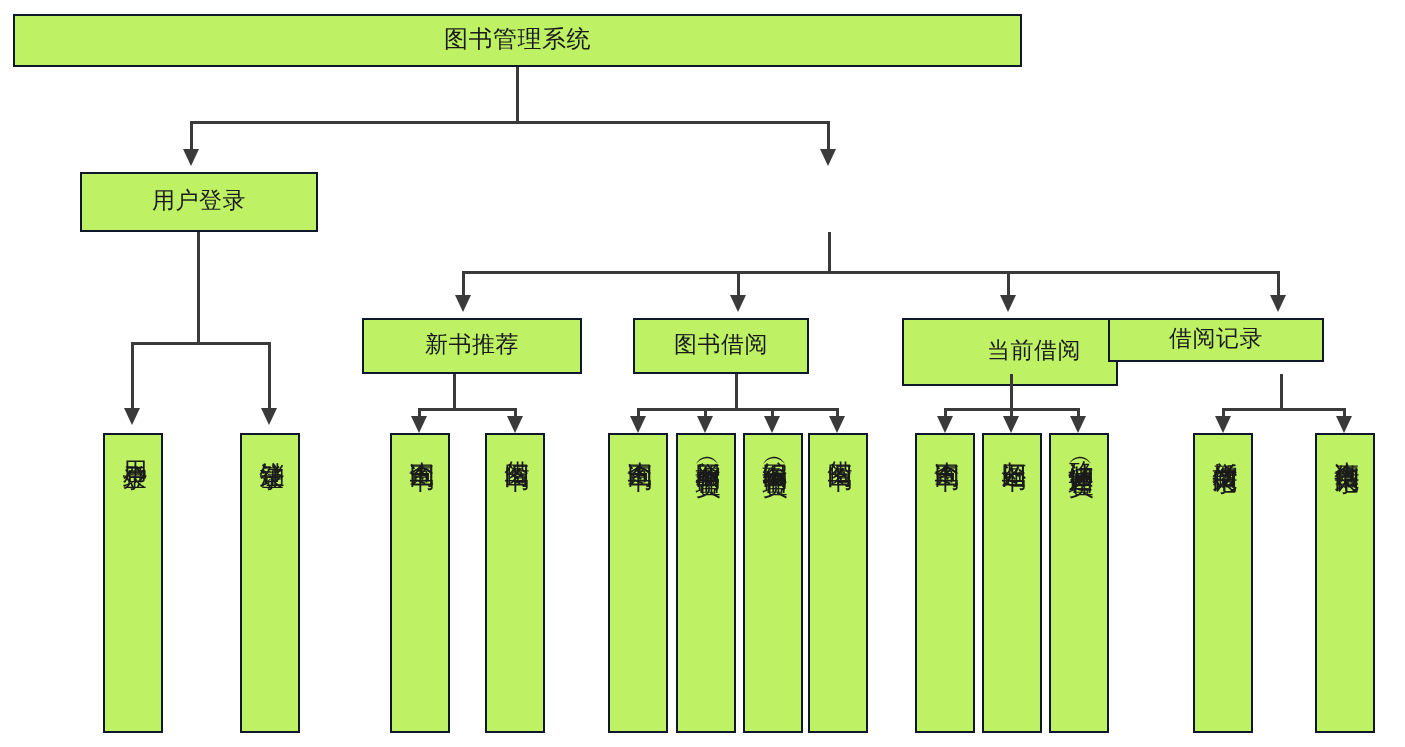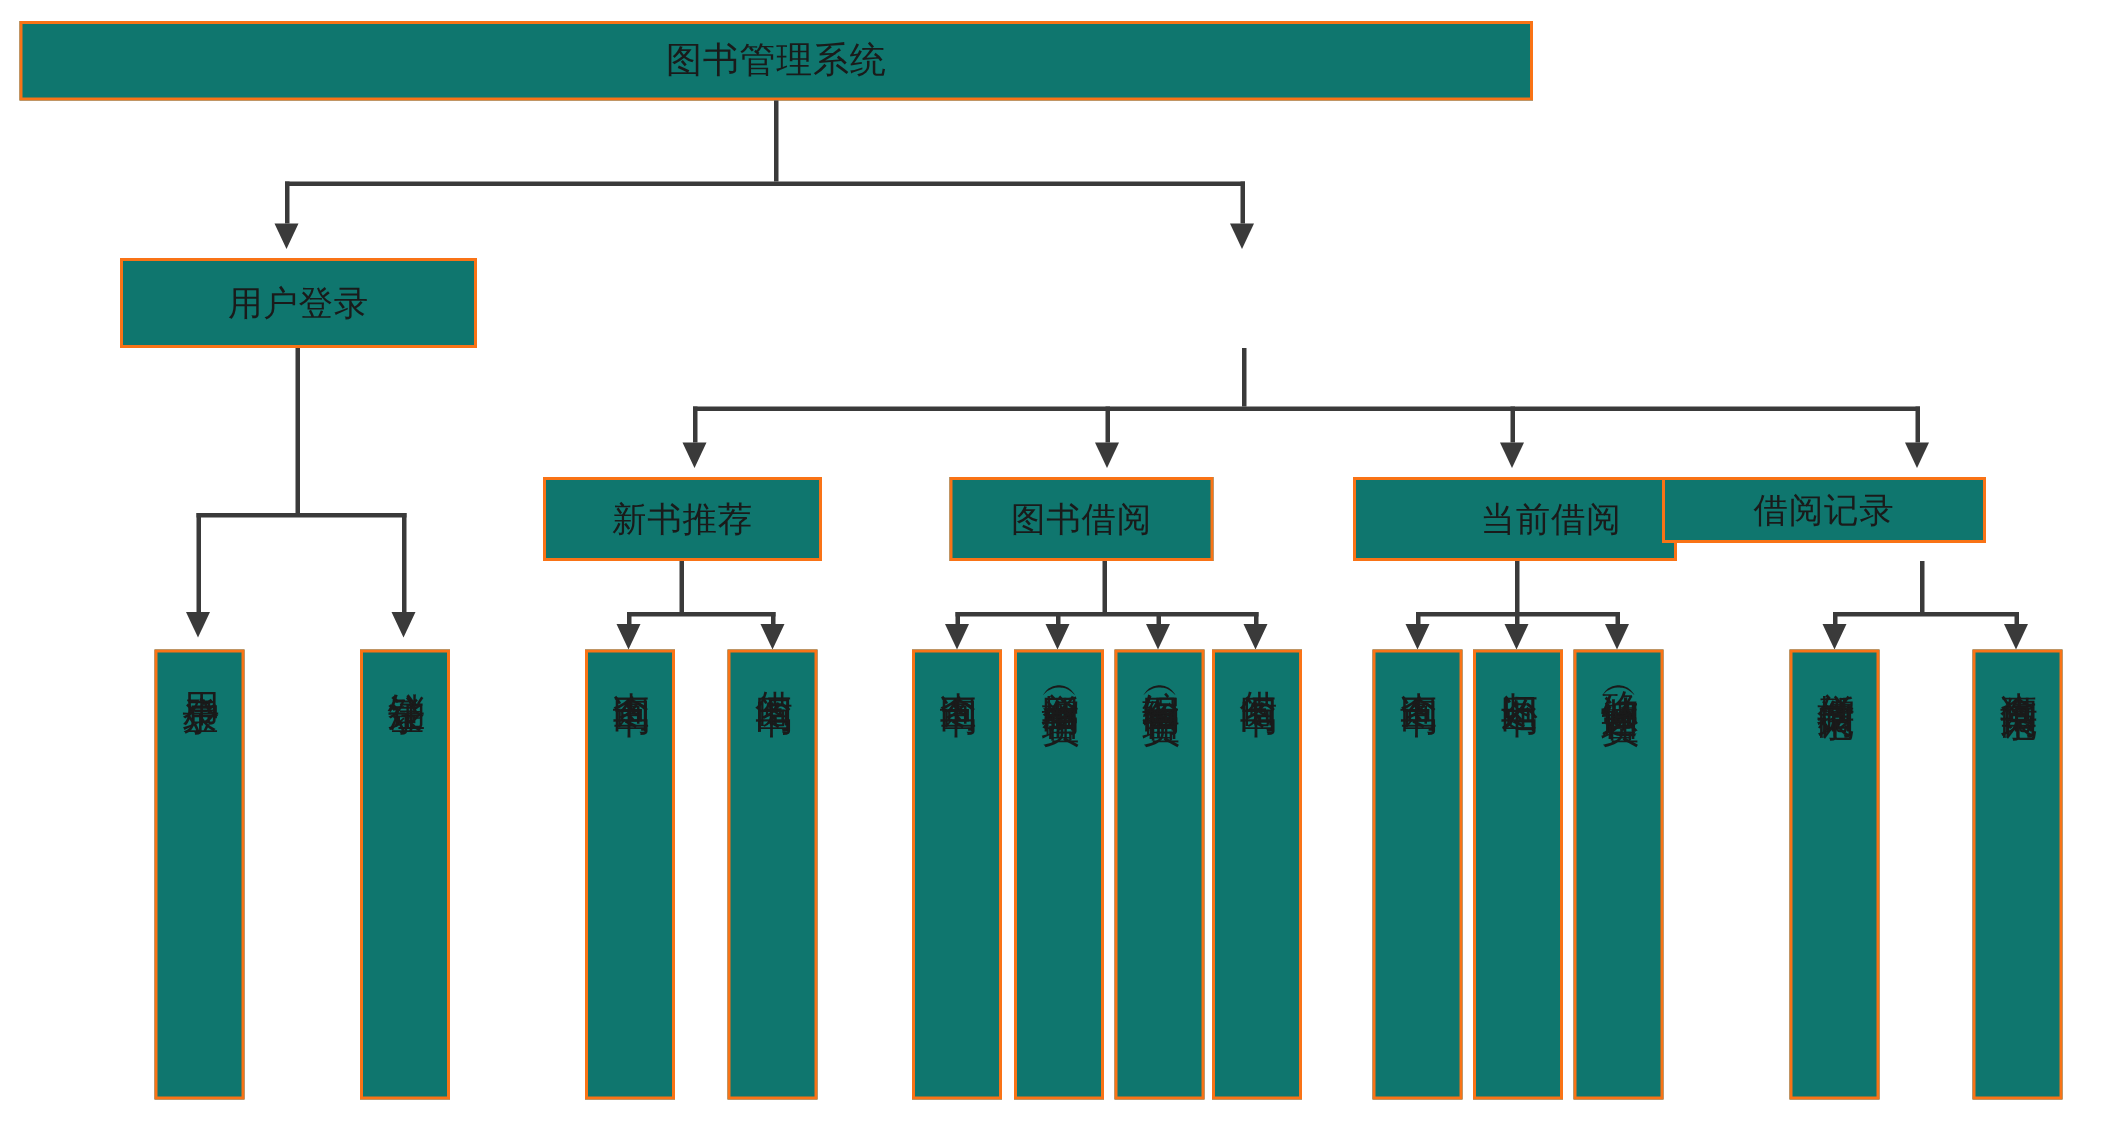--- a/index.html
+++ b/index.html
@@ -14,26 +14,27 @@
     position: relative;
     width: 1405px;
     height: 747px;
     background: #ffffff;
     overflow: hidden;
   }
   
   .node {
     position: absolute;
     box-sizing: border-box;
-    background: #0f766e;
-    border: 2px solid #f97316;
+    background: #bef264;
+    border: 2px solid #0f172a;
     display: flex;
     align-items: center;
     justify-content: center;
     color: #1a1a1a;
+    font-family: Liberation Mono, monospace;
   }
   .node .label {
     display: block;
     text-align: center;
     line-height: 1.08;
     letter-spacing: 0.5px;
     white-space: pre;
   }
   
   .node.h .label {
@@ -110,27 +111,27 @@
   <div class="hline" style="left:462px; top:271px; width:818px;"></div>
   <div class="vline" style="left:462px; top:271px; height:24px;"></div>
   <div class="vline" style="left:737px; top:271px; height:24px;"></div>
   <div class="vline" style="left:1007px; top:271px; height:24px;"></div>
   <div class="vline" style="left:1277px; top:271px; height:24px;"></div>
   <div class="arrow" style="left:455px; top:295px;"></div>
   <div class="arrow" style="left:730px; top:295px;"></div>
   <div class="arrow" style="left:1000px; top:295px;"></div>
   <div class="arrow" style="left:1270px; top:295px;"></div>
 
-  <div class="node h" id="node-new-book-recommend" style="left:362px; top:318px; width:186px; height:56px;">
+  <div class="node h" id="node-new-book-recommend" style="left:362px; top:318px; width:220px; height:56px;">
     <span class="label">新书推荐</span>
   </div>
   <div class="node h" id="node-book-borrow" style="left:633px; top:318px; width:176px; height:56px;">
     <span class="label">图书借阅</span>
   </div>
-  <div class="node h" id="node-current-borrow" style="left:902px; top:318px; width:216px; height:56px;padding-left:48px;">
+  <div class="node h" id="node-current-borrow" style="left:902px; top:318px; width:216px; height:68px;padding-left:48px;">
     <span class="label">当前借阅</span>
   </div>
   <div class="node h" id="node-borrow-record" style="left:1108px; top:318px; width:216px; height:44px;">
     <span class="label">借阅记录</span>
   </div>
 
   <div class="vline" style="left:453px; top:374px; height:34px;"></div>
   <div class="hline" style="left:418px; top:408px; width:99px;"></div>
   <div class="vline" style="left:418px; top:408px; height:10px;"></div>
   <div class="vline" style="left:514px; top:408px; height:10px;"></div>

